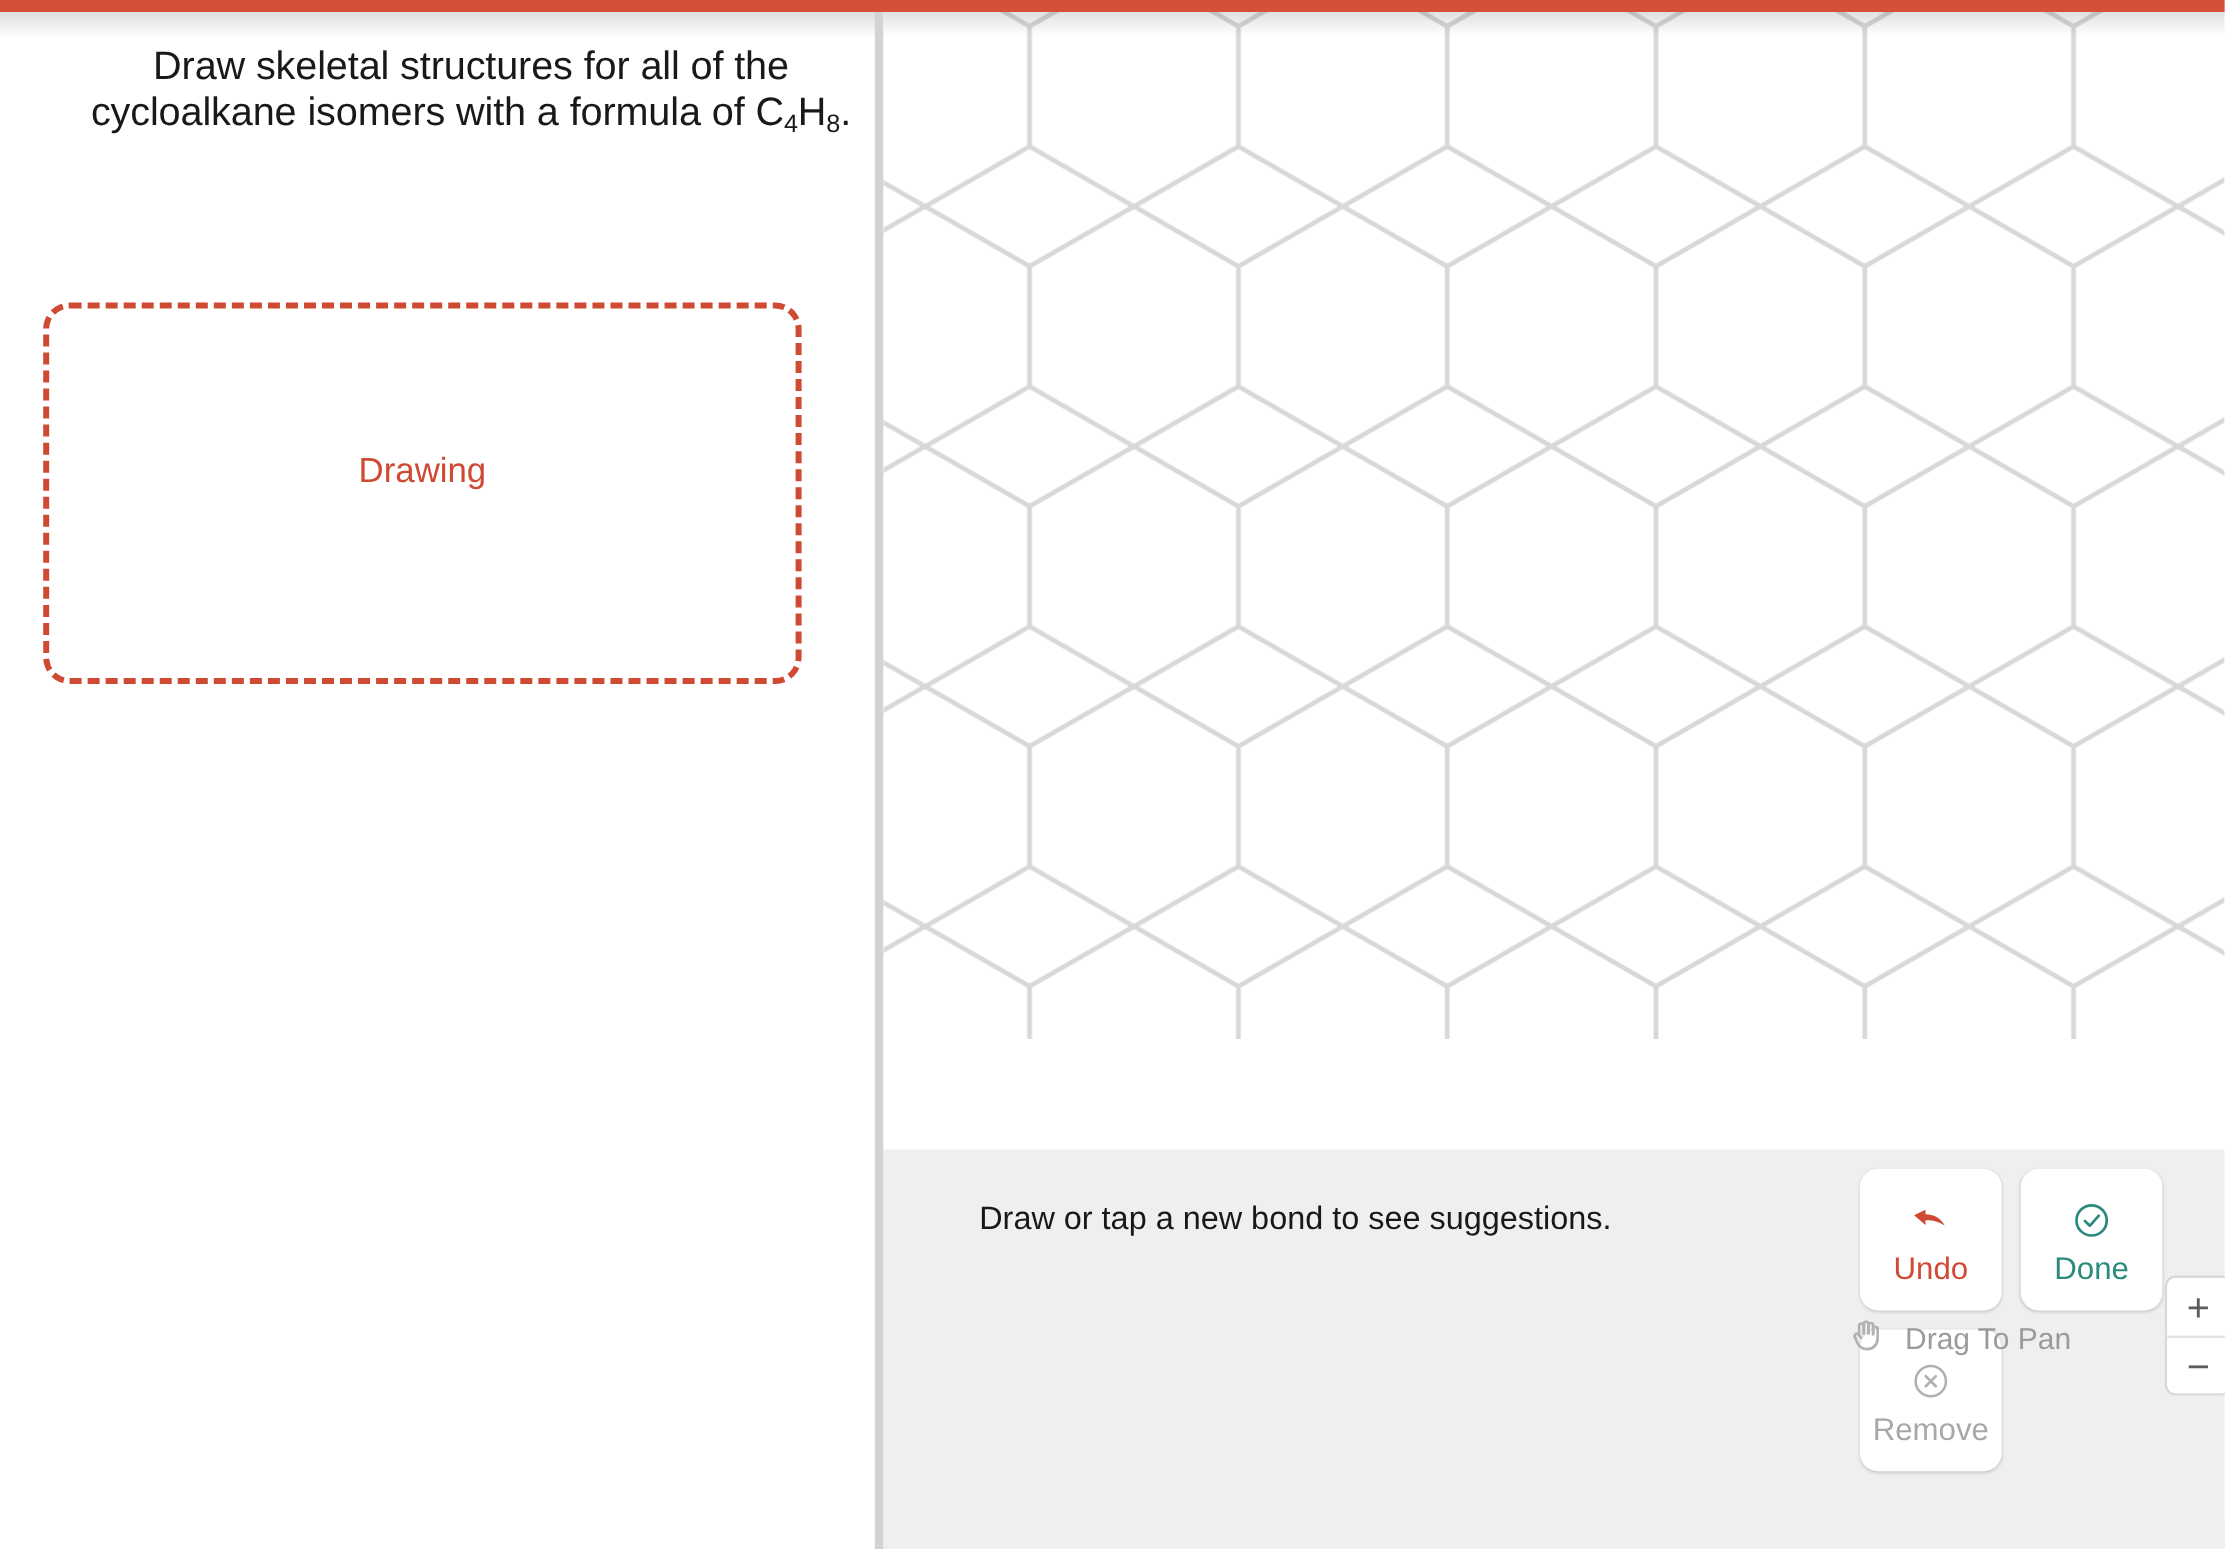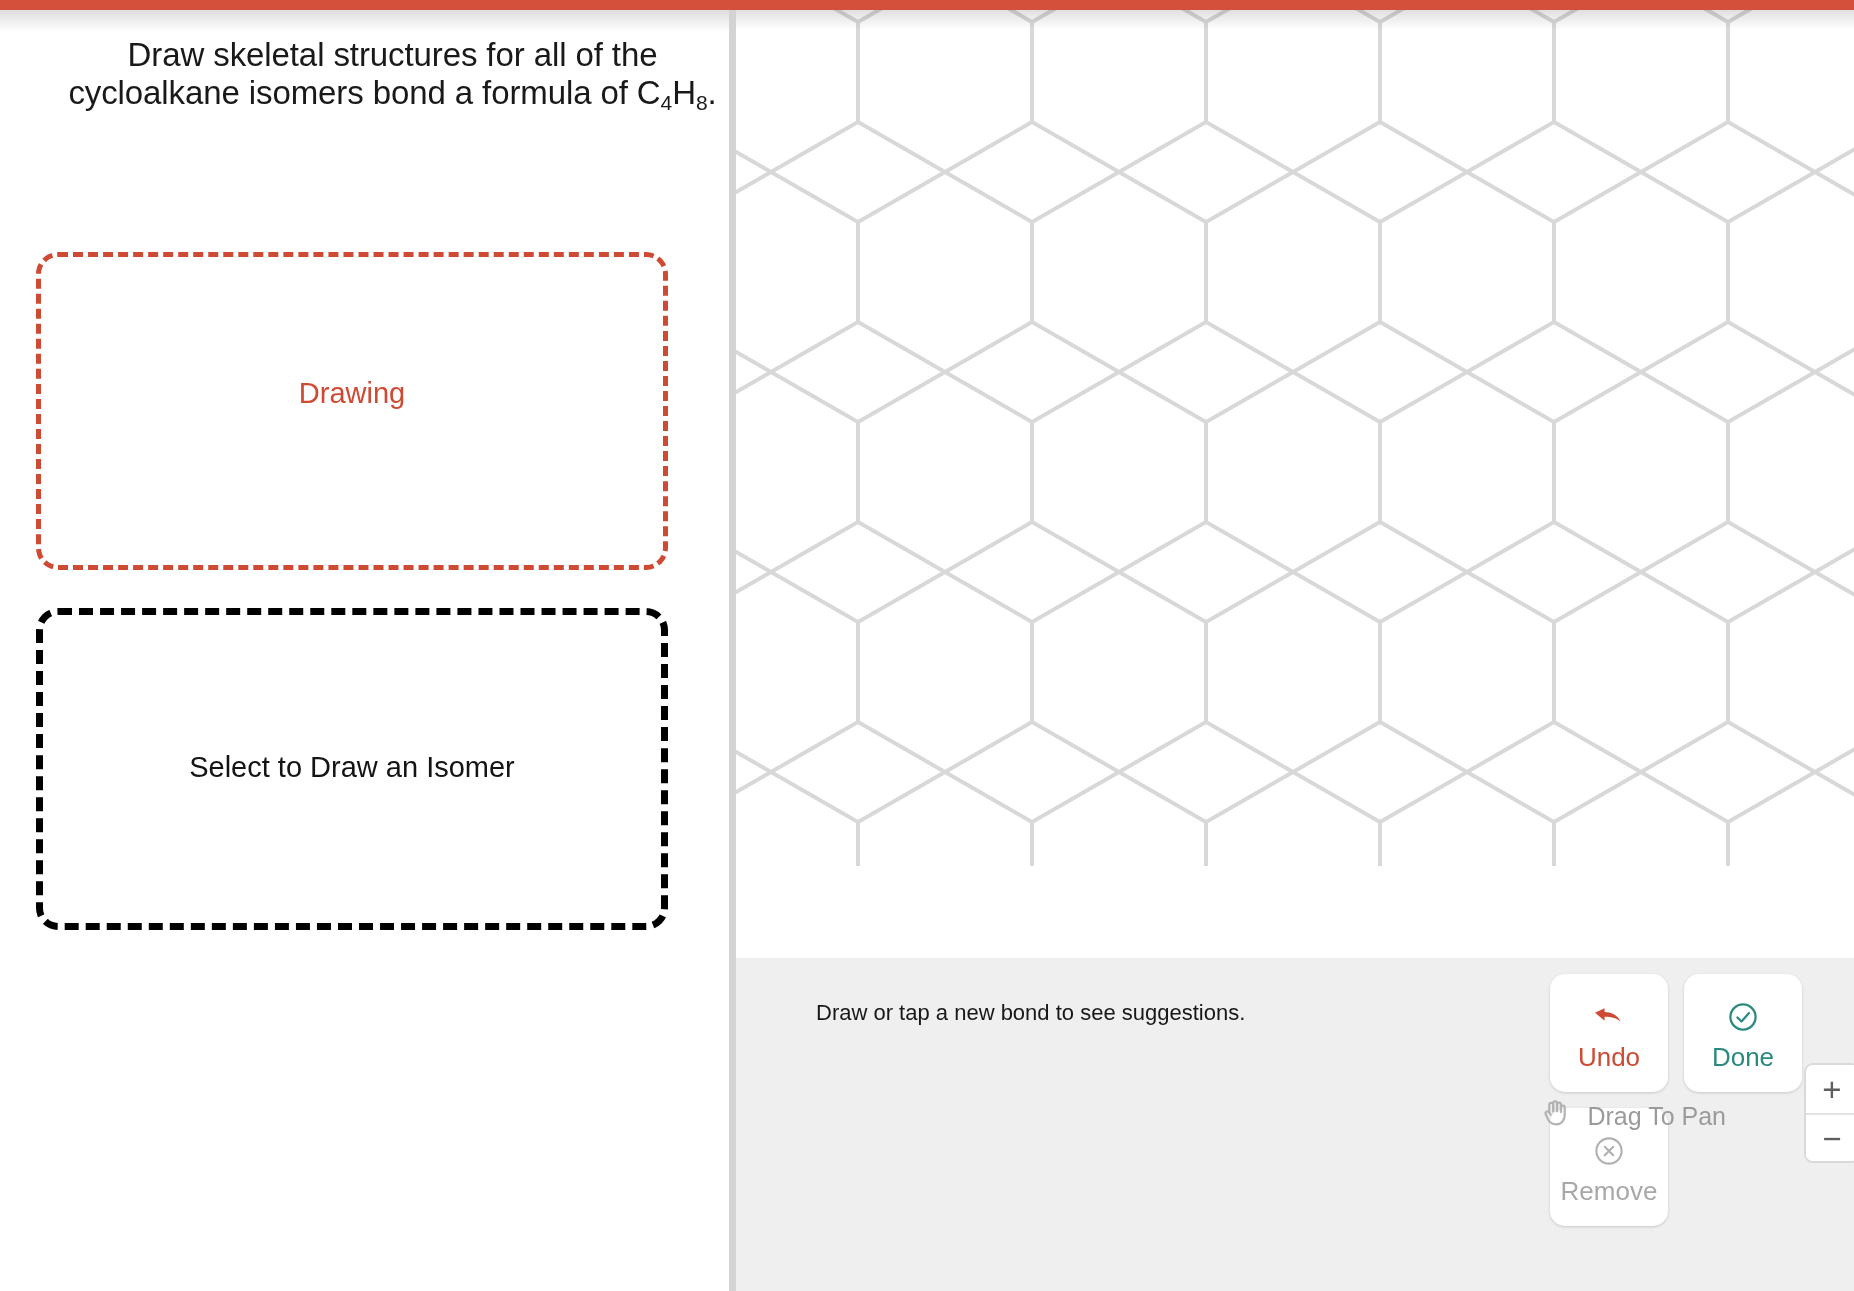--- a/index.html
+++ b/index.html
@@ -198,21 +198,21 @@
   
   .bottom-panel {
     position: absolute;
     left: 0; top: 948px;
     width: 1118px; height: 343px;
     background: #efefef;
   }
   .hint-text {
     position: absolute;
     left: 80px; top: 42px;
-    font-size: 22px;
+    font-size: 27px;
     color: #18181a;
   }
 
   .btn-grid {
     position: absolute;
     right: 52px; top: 16px;
     display: grid;
     grid-template-columns: 118px 118px;
     grid-gap: 16px;
   }
@@ -243,30 +243,27 @@
 <body>
 
 <div id="app">
 
   <div class="top-bar"></div>
 
   <div class="left-panel">
 
     <p class="prompt">
       <span>Draw skeletal structures for all of the</span><br>
-      <span>cycloalkane isomers bond a formula of C</span><sub>4</sub><span>H</span><sub>8</sub><span>.</span>
+      <span>cycloalkane isomers with a formula of C</span><sub>4</sub><span>H</span><sub>8</sub><span>.</span>
     </p>
 
     <div class="dbox dbox-drawing">
       <span class="dbox-label">Drawing</span>
     </div>
 
-    <div class="dbox dbox-select">
-      <span class="dbox-label">Select to Draw an Isomer</span>
-    </div>
 
   </div>
 
   <div class="left-shadow"></div>
   <div class="v-divider"></div>
 
   <div class="right-side">
 
     <div class="canvas">
       <svg width="1118" height="856" viewBox="0 0 1118 856" aria-hidden="true">

